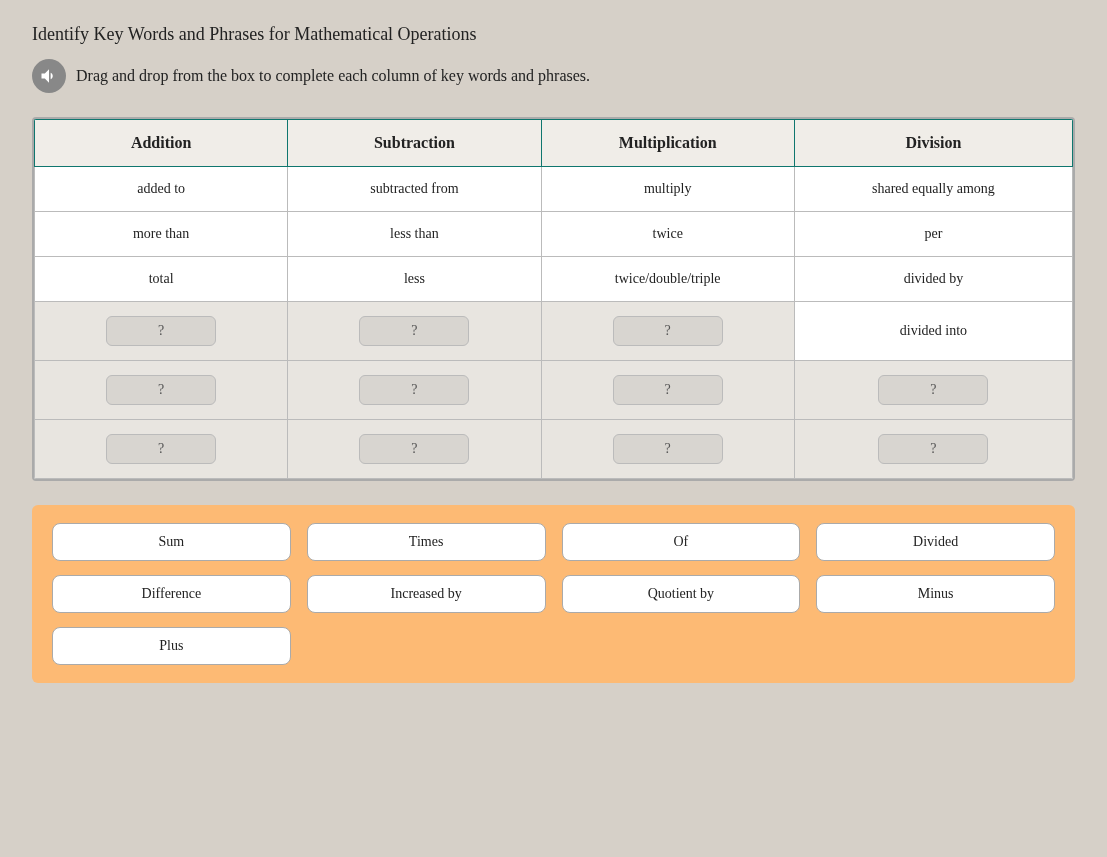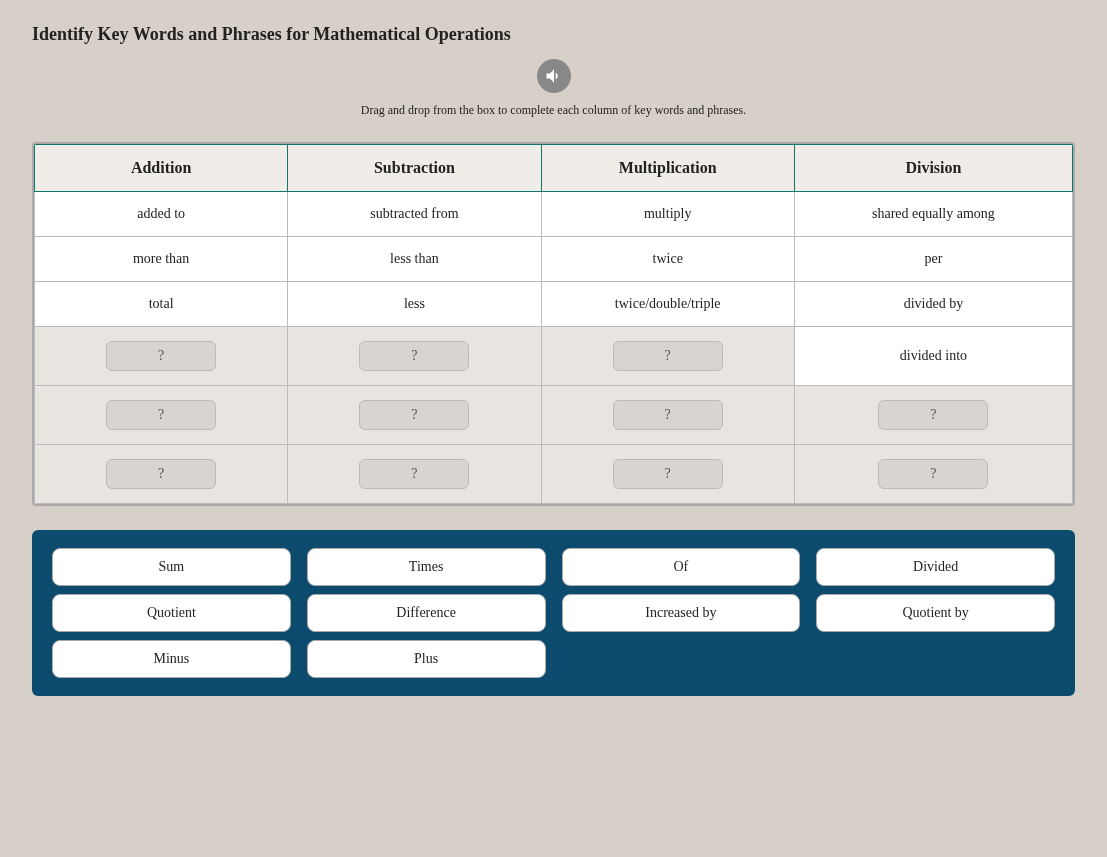--- a/index.html
+++ b/index.html
@@ -5,30 +5,29 @@
     * { box-sizing: border-box; margin: 0; padding: 0; }
     body {
       font-family: Georgia, 'Times New Roman', serif;
       background: #d6d0c8;
       min-height: 857px;
       padding: 24px 32px;
       color: #222;
     }
     .page-title {
       font-size: 18px;
-      font-weight: bold;
+      font-weight: normal;
       margin-bottom: 14px;
     }
     .instructions {
       display: flex;
       align-items: center;
       gap: 10px;
-      font-size: 12px;
+      font-size: 16px;
       margin-bottom: 24px;
-      flex-direction: column;
     }
     .speaker-icon {
       width: 34px;
       height: 34px;
       border-radius: 50%;
       background: #888;
       display: flex;
       align-items: center;
       justify-content: center;
       flex-shrink: 0;
@@ -73,26 +72,26 @@
       background: #d8d5d0;
       border: 1px solid #bbb;
       border-radius: 6px;
       padding: 6px 18px;
       min-width: 110px;
       font-size: 14px;
       color: #555;
     }
     
     .word-bank {
-      background: #0c4a6e;
+      background: #fdba74;
       border-radius: 6px;
       padding: 18px 20px;
       display: grid;
       grid-template-columns: repeat(4, 1fr);
-      gap: 8px 16px;
+      gap: 14px 16px;
     }
     .word-card {
       background: white;
       border: 1.5px solid #aaa;
       border-radius: 8px;
       padding: 10px 14px;
       text-align: center;
       font-size: 14px;
       cursor: grab;
       user-select: none;
@@ -162,19 +161,18 @@
         </tr>
       </tbody>
   </table>
 </div>
 
 <div class="word-bank" id="word-bank">
 <div class="word-card">Sum</div>
     <div class="word-card">Times</div>
     <div class="word-card">Of</div>
     <div class="word-card">Divided</div>
-    <div class="word-card">Quotient</div>
     <div class="word-card">Difference</div>
     <div class="word-card">Increased by</div>
     <div class="word-card">Quotient by</div>
     <div class="word-card">Minus</div>
     <div class="word-card">Plus</div>
   </div>
 
 </body></html>

